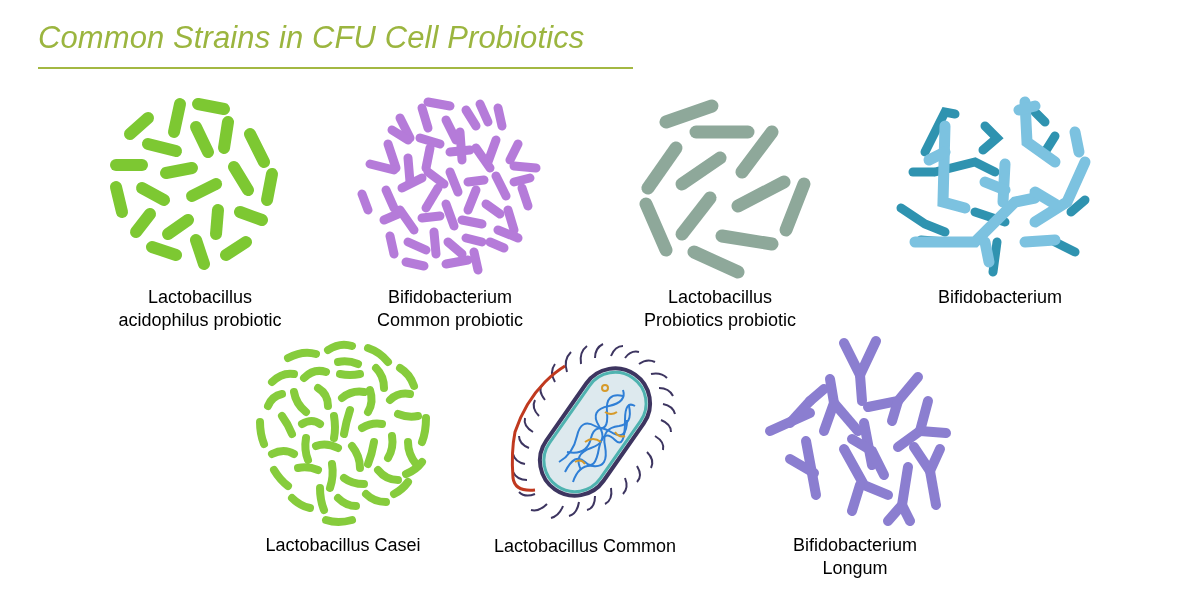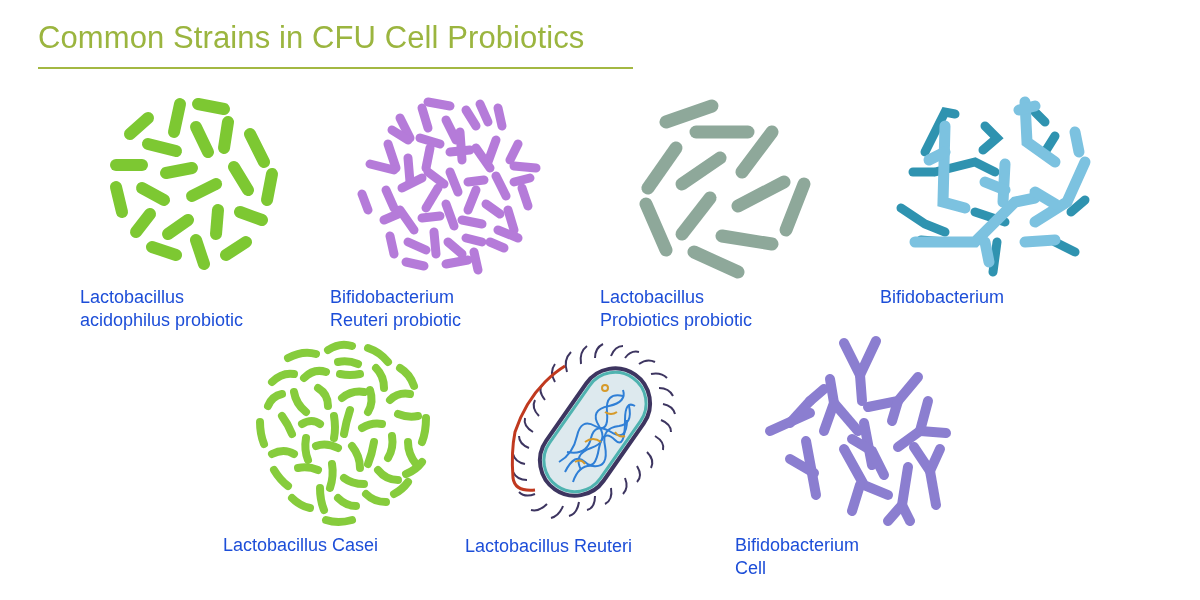--- a/index.html
+++ b/index.html
@@ -1,21 +1,21 @@
 <!DOCTYPE html>
 <html><head>
 <meta charset="utf-8">
 <style>
   html, body { margin: 0; padding: 0; background: #ffffff; }
   body { width: 1200px; height: 600px; position: relative; overflow: hidden; font-family: "Liberation Sans", "DejaVu Sans", sans-serif; }
-  .title { position: absolute; left: 38px; top: 20px; font-size: 31px; color: #9bb53f; font-weight: 400; letter-spacing: 0.1px; white-space: nowrap; }
+  .title { position: absolute; left: 38px; top: 20px; font-size: 31px; color: #9bb53f; font-weight: 400; letter-spacing: 0.1px; white-space: nowrap; font-style: italic; }
   .underline { position: absolute; left: 38px; top: 67px; width: 595px; height: 2px; background: #a3b842; }
   .strain { position: absolute; }
   .strain svg { position: absolute; }
-  .label { position: absolute; text-align: left; font-size: 18px; line-height: 23px; color: #1d4ed8; white-space: nowrap; }
+  .label { position: absolute; text-align: center; font-size: 18px; line-height: 23px; color: #000000; white-space: nowrap; }
 </style>
 </head>
 <body>
 
 <div class="title">Common Strains in CFU Cell Probiotics</div>
 <div class="underline"></div>
 
 <div class="strain" style="left:100px; top:92px; width:200px; height:190px;">
   <svg width="200" height="190" viewBox="0 0 200 190" style="left:0;top:0;">
     <g stroke="#7dc832" stroke-width="12" stroke-linecap="round" fill="none">
@@ -95,21 +95,21 @@
         <line x1="98" y1="150" x2="112" y2="162"></line>
       <line x1="116" y1="146" x2="132" y2="150"></line>
         <line x1="140" y1="150" x2="154" y2="156"></line>
       <line x1="56" y1="170" x2="74" y2="174"></line>
         <line x1="96" y1="172" x2="118" y2="168"></line>
       <line x1="124" y1="160" x2="128" y2="178"></line>
     </g>
   </svg>
   <div class="label" style="left:-20px; top:194px; width:240px;">
     <div>Bifidobacterium</div>
-    <div>Reuteri probiotic</div>
+    <div>Common probiotic</div>
   </div>
 </div>
 
 <div class="strain" style="left:620px; top:92px; width:200px; height:190px;">
   <svg width="200" height="190" viewBox="0 0 200 190" style="left:0;top:0;">
     <g stroke="#8ea89a" stroke-width="13" stroke-linecap="round" fill="none">
       <line x1="46" y1="30" x2="92" y2="14"></line>
       <line x1="76" y1="40" x2="128" y2="40"></line>
       <line x1="28" y1="96" x2="56" y2="56"></line>
       <line x1="62" y1="92" x2="100" y2="66"></line>
@@ -263,21 +263,21 @@
     </g>
     <g stroke="#d69a2a" stroke-width="2" fill="none">
       <path d="M90 100 q8 -6 16 0"></path>
         <path d="M110 70 q6 4 12 0"></path>
         <path d="M80 120 q6 -4 10 2"></path>
       <path d="M120 90 q4 6 10 4"></path>
         <circle cx="110" cy="46" r="3"></circle>
     </g>
   </svg>
   <div class="label" style="left:-30px; top:193px; width:240px;">
-    <div>Lactobacillus Reuteri</div>
+    <div>Lactobacillus Common</div>
   </div>
 </div>
 
 <div class="strain" style="left:760px; top:335px; width:200px; height:195px;">
   <svg width="200" height="195" viewBox="0 0 200 195" style="left:0;top:0;">
     <g stroke="#8b7ed0" stroke-width="10" stroke-linecap="round" fill="none">
       <path d="M84 8 L100 40 L116 6"></path>
         <path d="M100 40 L102 66"></path>
       <path d="M10 96 L50 78"></path>
         <path d="M30 88 L50 66"></path>
@@ -295,15 +295,15 @@
       <path d="M84 114 L104 150 L128 160"></path>
         <path d="M100 150 L92 176"></path>
       <path d="M154 112 L170 136 L180 114"></path>
         <path d="M170 136 L176 170"></path>
       <path d="M148 132 L142 170 L128 186"></path>
         <path d="M142 170 L150 186"></path>
     </g>
   </svg>
   <div class="label" style="left:-25px; top:199px; width:240px;">
     <div>Bifidobacterium</div>
-    <div>Cell</div>
+    <div>Longum</div>
   </div>
 </div>
 
 </body></html>

